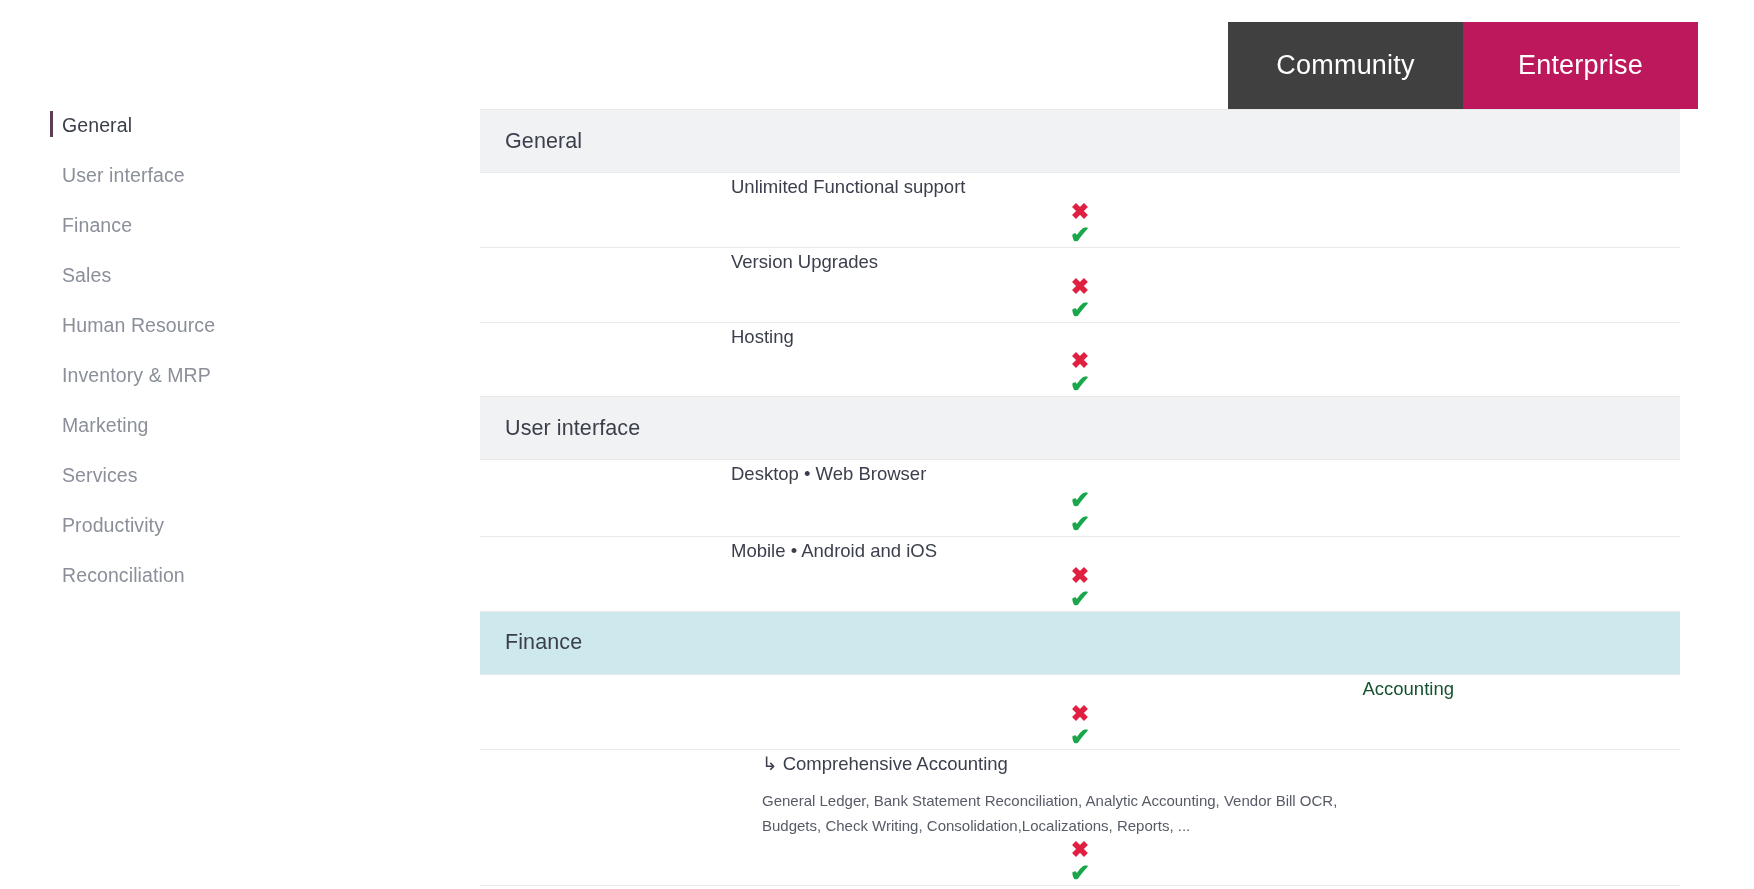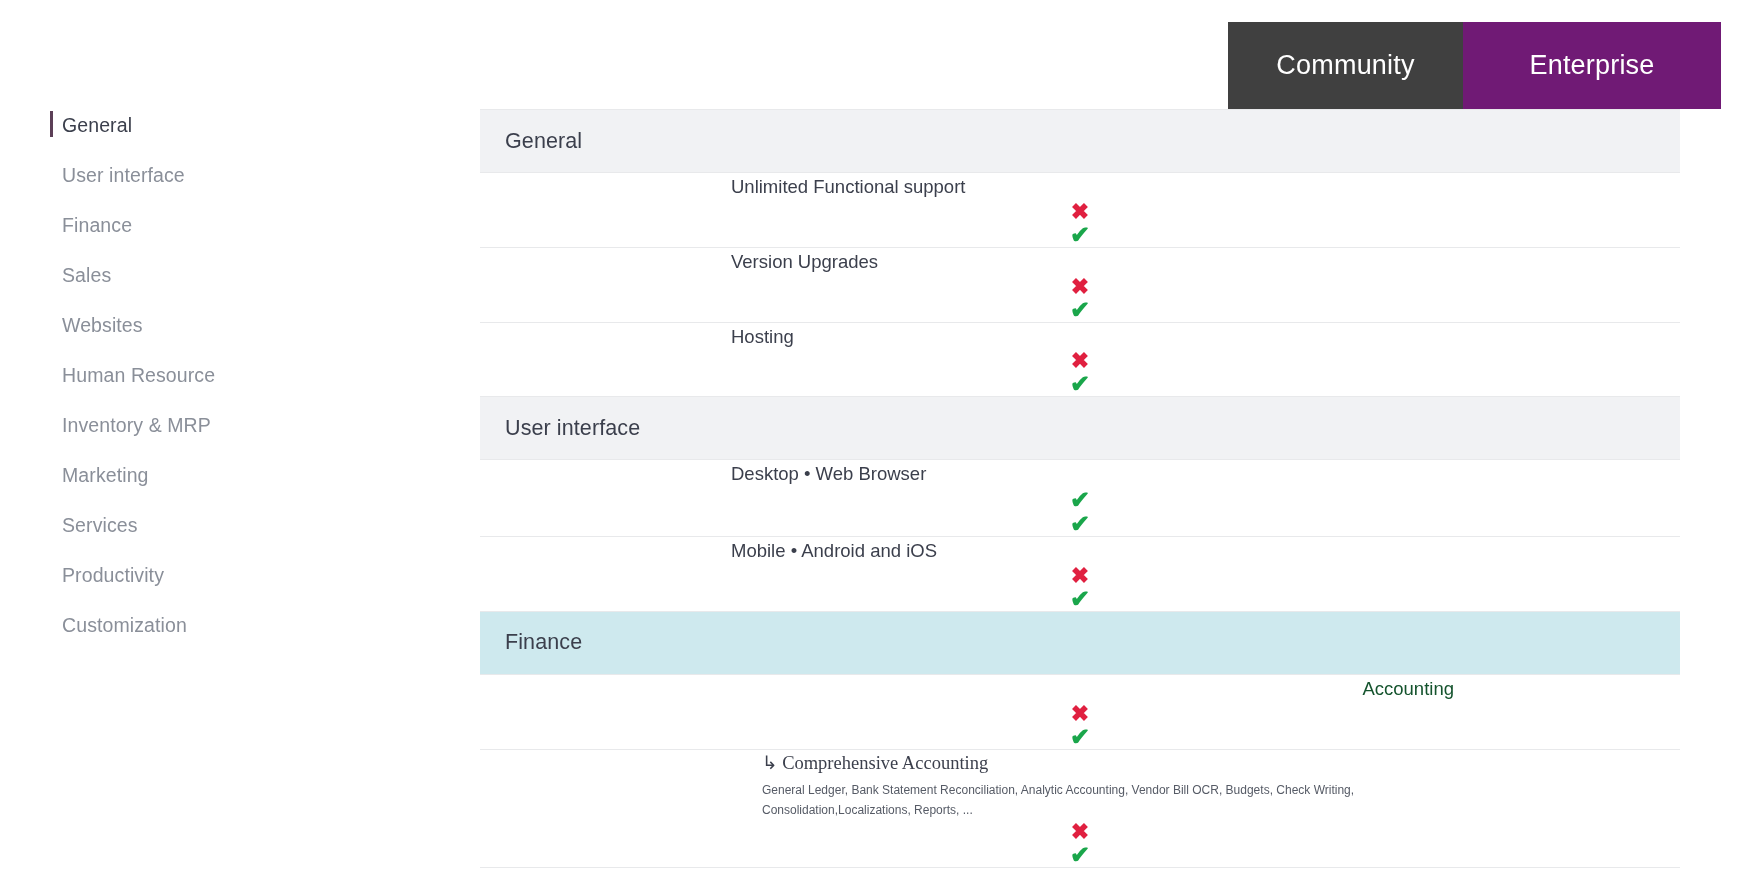--- a/index.html
+++ b/index.html
@@ -66,22 +66,22 @@
     font-size: 27px;
     letter-spacing: 0.2px;
     cursor: pointer;
     user-select: none;
   }
   .tab.community {
     width: 235px;
     background: #404040;
   }
   .tab.enterprise {
-    width: 258px;
-    background: #701a75;
+    width: 235px;
+    background: #be185d;
   }
 
   
   .table {
     position: absolute;
     left: 480px;
     top: 109px;
     width: 1200px;
     border-top: 1px solid #e8e9eb;
   }
@@ -126,25 +126,24 @@
     cursor: pointer;
     text-align: right;
   }
   .feature-label.sub {
     padding-left: 56px;
   }
   .sub-title {
     font-size: 18.5px;
     color: #3b3f4c;
     display: block;
-    margin-bottom: 4px;
-    font-family: Liberation Serif, serif;
+    margin-bottom: 12px;
   }
   .sub-desc {
-    font-size: 12px;
+    font-size: 15px;
     color: #565b66;
     line-height: 1.65;
     display: block;
     max-width: 600px;
   }
 
   .cell {
     width: 235px;
     display: flex;
     align-items: center;
@@ -173,39 +172,36 @@
       <div class="side-item">
         <span>User interface</span>
       </div>
       <div class="side-item">
         <span>Finance</span>
       </div>
       <div class="side-item">
         <span>Sales</span>
       </div>
       <div class="side-item">
-        <span>Websites</span>
-      </div>
-      <div class="side-item">
         <span>Human Resource</span>
       </div>
       <div class="side-item">
         <span>Inventory &amp; MRP</span>
       </div>
       <div class="side-item">
         <span>Marketing</span>
       </div>
       <div class="side-item">
         <span>Services</span>
       </div>
       <div class="side-item">
         <span>Productivity</span>
       </div>
       <div class="side-item">
-        <span>Customization</span>
+        <span>Reconciliation</span>
       </div>
     </nav>
 
   <div class="tabs">
     <div class="tab community">Community</div>
     <div class="tab enterprise">Enterprise</div>
   </div>
 
   <div class="table" id="table">
       <div class="section-row">

